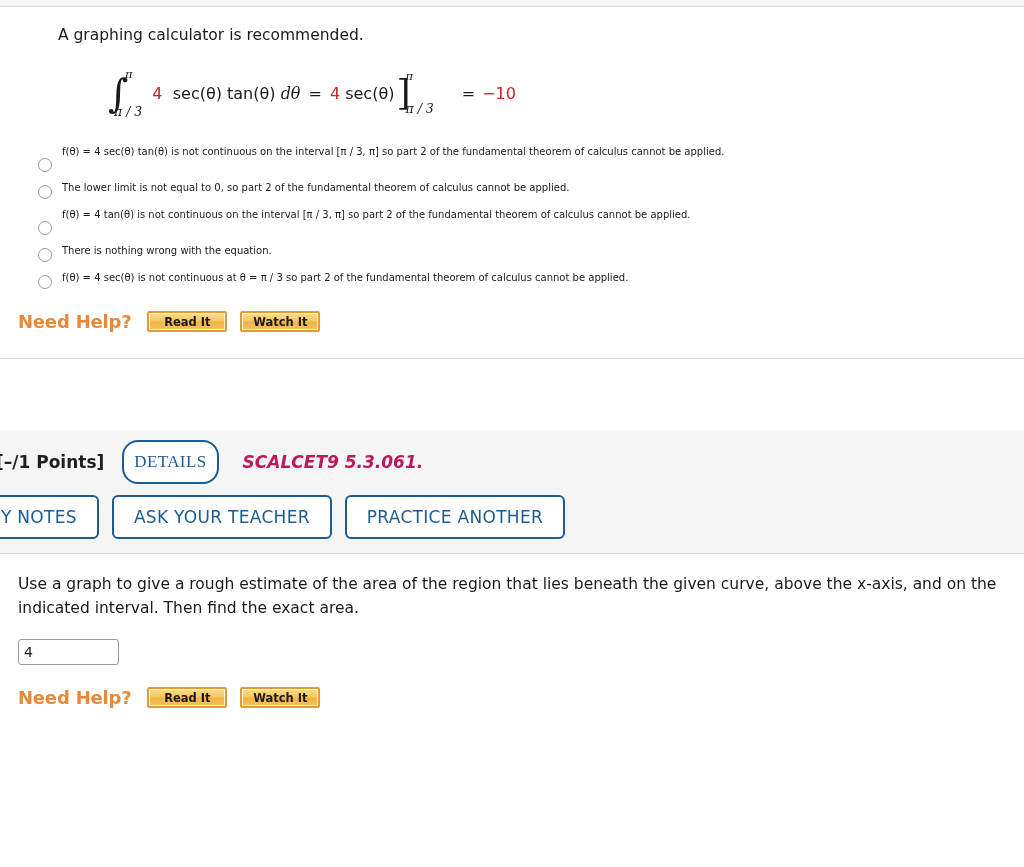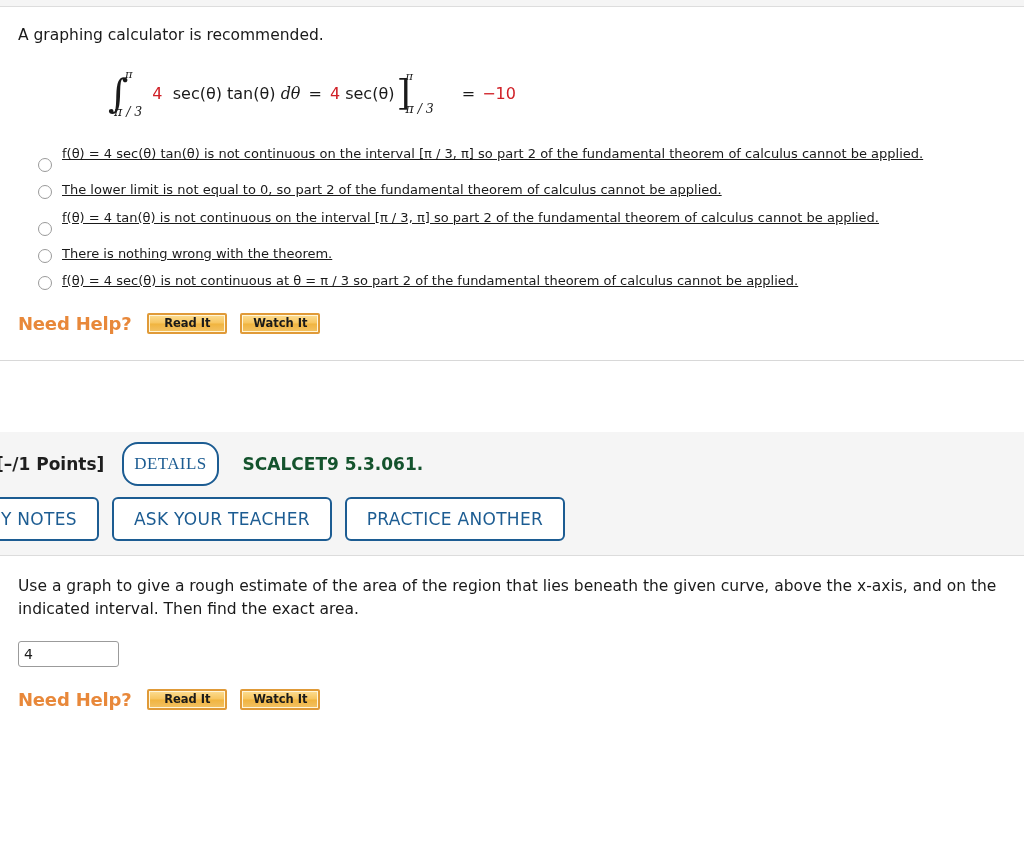--- a/index.html
+++ b/index.html
@@ -25,21 +25,21 @@
   .q-body {
     padding: 0 18px;
   }
 
   .prose {
     font-size: 15.5px;
     color: #1a1a1a;
     line-height: 1.5;
   }
 
-  .line-recommended { margin-top: 17px; }
+  .line-recommended { margin-top: 17px; margin-left: 40px; }
   .line-prompt { margin-top: 20px; }
 
   
   .equation-block {
     margin-top: 22px;
     padding-left: 90px;
     font-size: 16px;
     color: #1a1a1a;
     height: 62px;
     position: relative;
@@ -135,25 +135,24 @@
     height: 14px;
     min-width: 14px;
     border: 1px solid #9a9a9a;
     border-radius: 50%;
     background: #ffffff;
     margin-right: 10px;
     margin-top: 4px;
   }
   .option-2line .radio { margin-top: 13px; }
   .option-label {
-    font-size: 13px;
+    font-size: 10px;
     color: #1a1a1a;
     line-height: 1.42;
     max-width: 960px;
-    text-decoration: underline;
   }
 
   
   .need-help {
     display: flex;
     align-items: center;
     margin-top: 22px;
     padding-left: 18px;
   }
   .need-help-label {
@@ -215,23 +214,24 @@
     color: #1c5c92;
     font-size: 17px;
     padding: 10px 10px;
     letter-spacing: 0.4px;
     cursor: pointer;
     font-family: Liberation Serif, serif;
   }
   .scalcet {
     font-size: 17px;
     font-weight: bold;
-    color: #14532d;
+    color: #be185d;
     margin-left: 24px;
     white-space: nowrap;
+    font-style: italic;
   }
   .hdr-row2 {
     display: flex;
     align-items: center;
     margin-top: 11px;
     padding-left: 0;
   }
   .hdr-btn {
     border: 2px solid #1c5c92;
     border-radius: 6px;
@@ -334,21 +334,21 @@
       <span class="option-label">The lower limit is not equal to 0, so part 2 of the fundamental theorem of calculus cannot be applied.</span>
     </div>
 
     <div class="option option-2line">
       <span class="radio"></span>
       <span class="option-label">f(θ) = 4 tan(θ) is not continuous on the interval [π / 3, π] so part 2 of the fundamental theorem of calculus cannot be applied.</span>
     </div>
 
     <div class="option">
       <span class="radio"></span>
-      <span class="option-label">There is nothing wrong with the theorem.</span>
+      <span class="option-label">There is nothing wrong with the equation.</span>
     </div>
 
     <div class="option">
       <span class="radio"></span>
       <span class="option-label">f(θ) = 4 sec(θ) is not continuous at θ = π / 3 so part 2 of the fundamental theorem of calculus cannot be applied.</span>
     </div>
   </div>
 </div>
 
 <div class="need-help">

